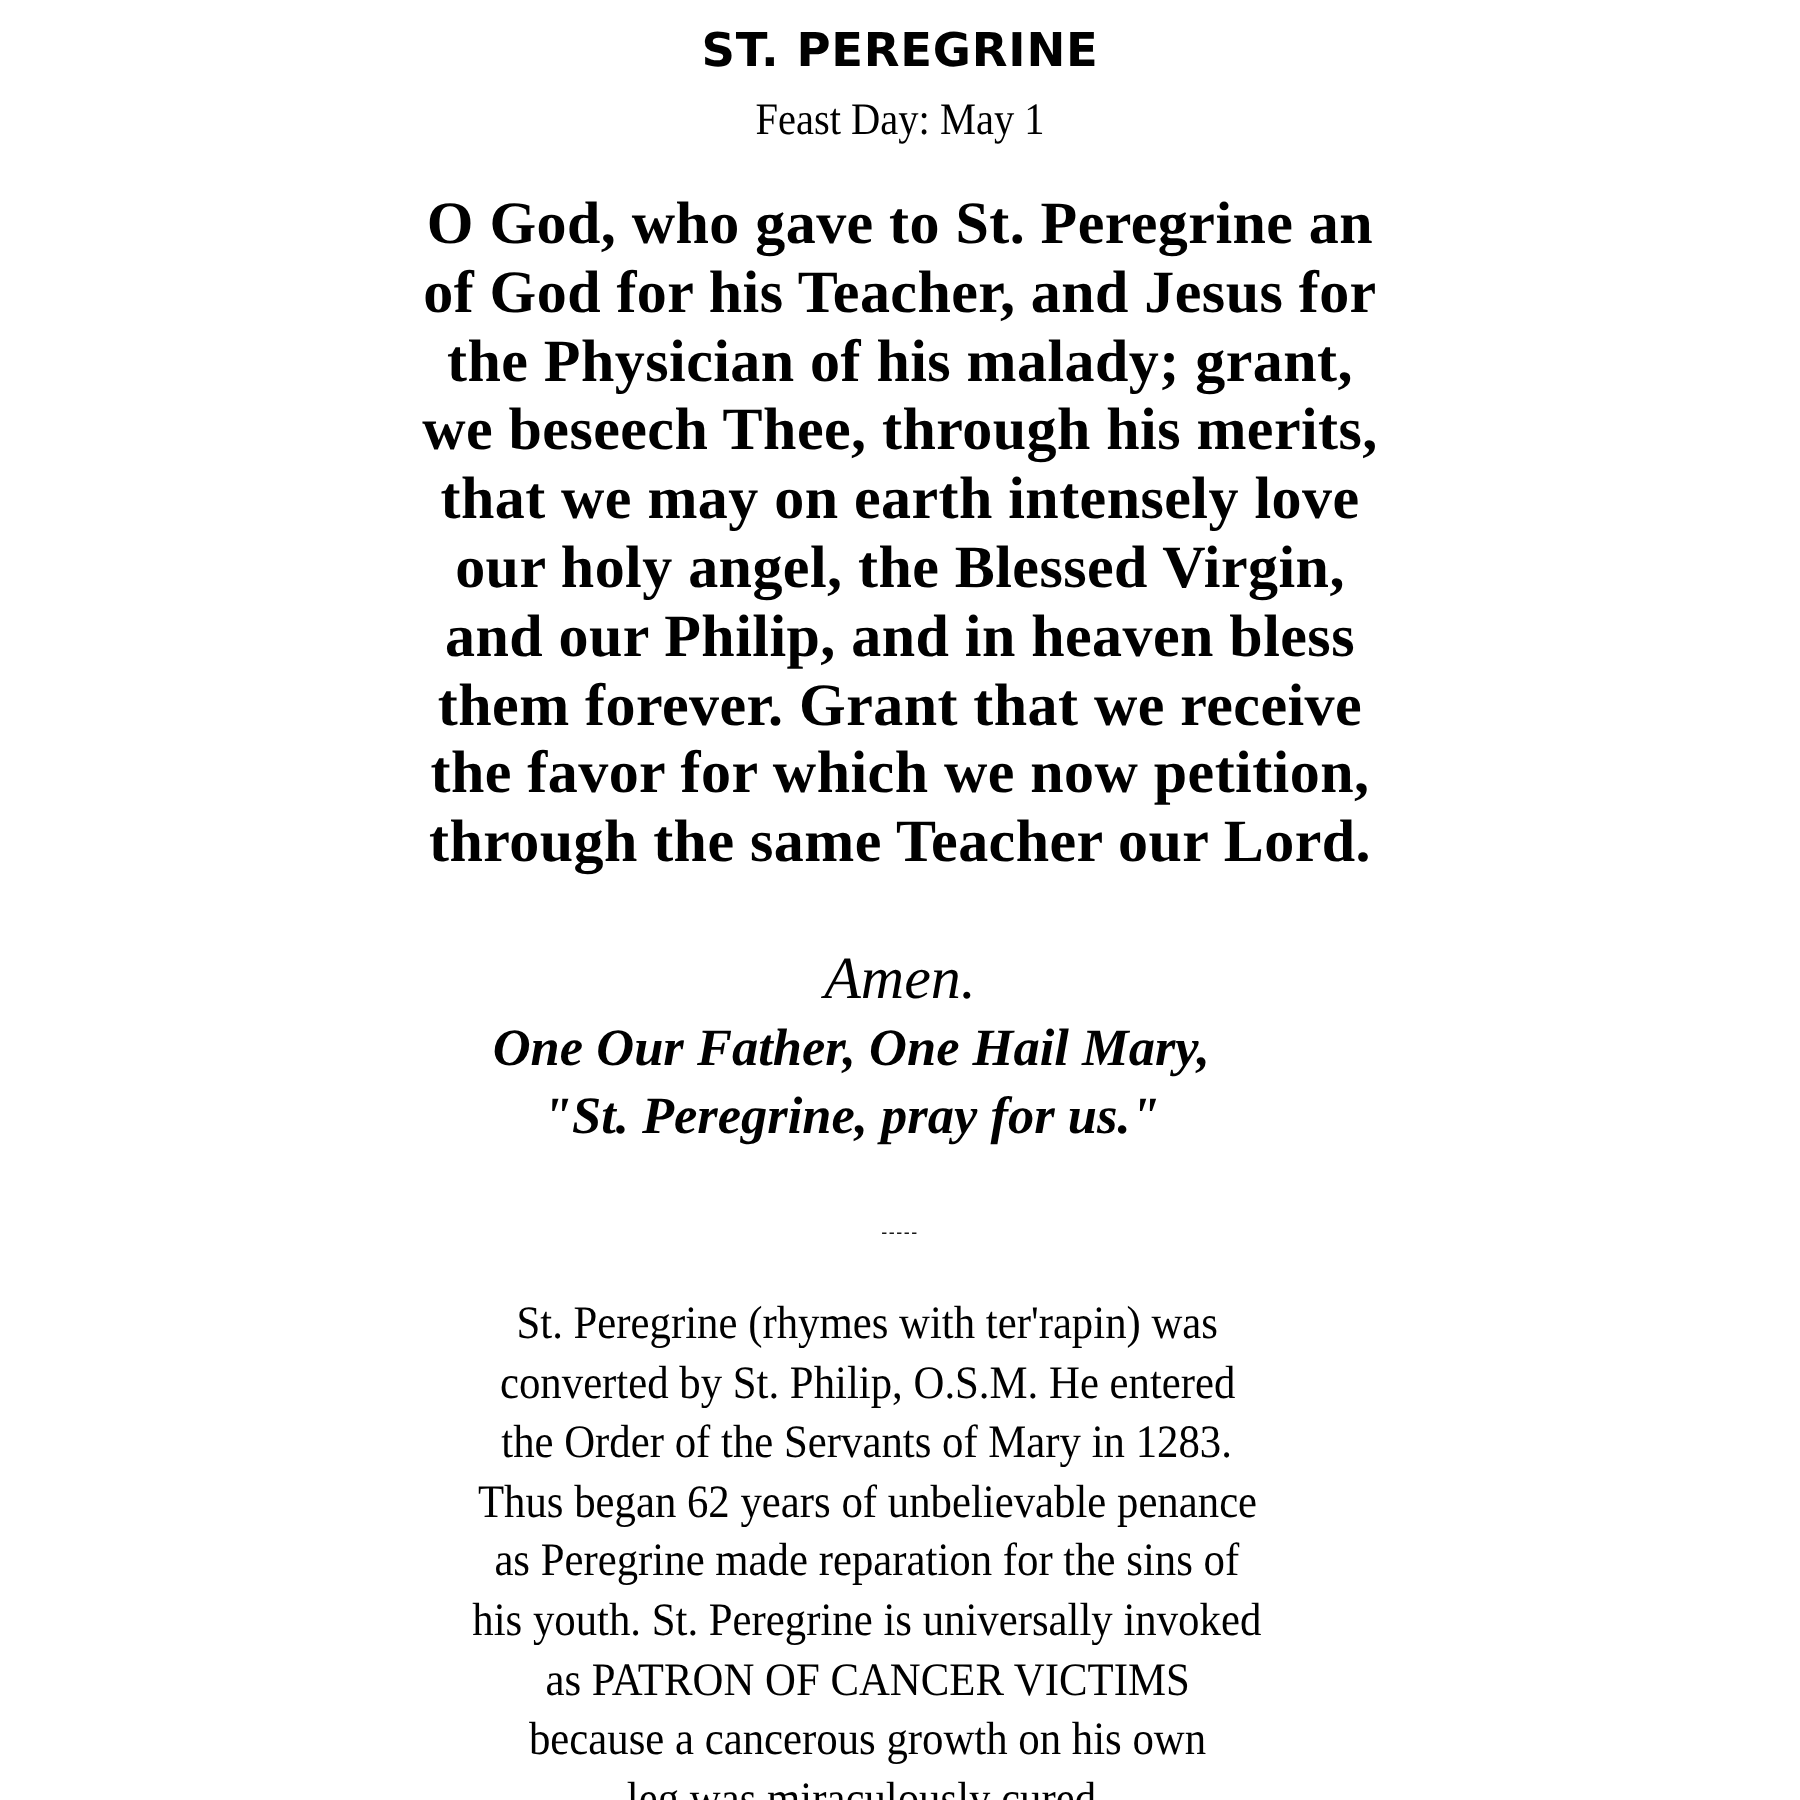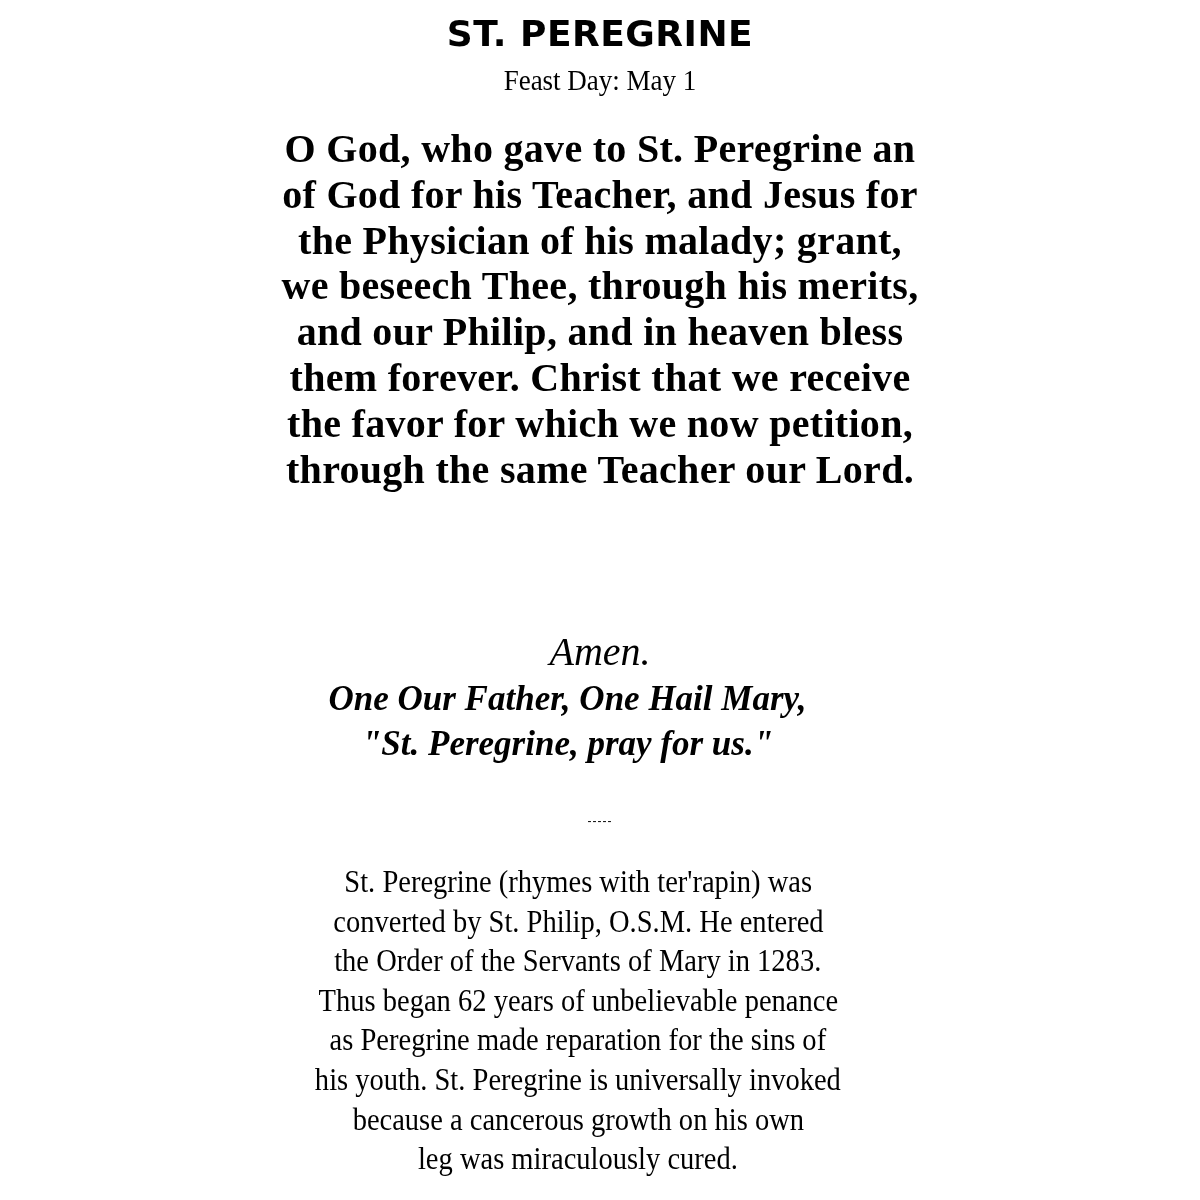--- a/index.html
+++ b/index.html
@@ -1,21 +1,21 @@
 <!DOCTYPE html>
 <html><head>
   <meta charset="utf-8">
   <style>
     html, body { margin: 0; padding: 0; background: #ffffff; }
     body { width: 1200px; height: 1200px; overflow: hidden; color: #000; }
     .card { position: relative; width: 1200px; height: 1200px; text-align: center; }
     .title {
       position: absolute; top: 12px; left: 0; width: 1200px;
       font-family: "DejaVu Sans", sans-serif; font-weight: bold;
-      font-size: 36px; letter-spacing: 0.5px; line-height: 44px;
+      font-size: 31px; letter-spacing: 0.5px; line-height: 44px;
     }
     .feast {
       position: absolute; top: 60px; left: 0; width: 1200px;
       font-family: "Liberation Serif", serif; font-size: 30px; line-height: 40px;
       transform: scaleX(0.9);
     }
     .prayer {
       position: absolute; top: 126px; left: 0; width: 1200px;
       font-family: "Liberation Serif", serif; font-weight: bold;
       font-size: 40px; line-height: 45.8px; letter-spacing: 0.3px;
@@ -47,38 +47,41 @@
 
 <div class="card">
   <div class="title">ST. PEREGRINE</div>
   <div class="feast">Feast Day:  May 1</div>
 
   <div class="prayer">
     <div>O God, who gave to St. Peregrine an</div>
     <div>of God for his Teacher, and Jesus for</div>
     <div>the Physician of his malady;  grant,</div>
     <div>we beseech Thee, through his merits,</div>
+    <div>that we may on earth intensely love</div>
+    <div>our holy angel, the Blessed Virgin,</div>
     <div>and our Philip, and in heaven bless</div>
-    <div>them forever.  Christ that we receive</div>
+    <div>them forever.  Grant that we receive</div>
     <div>the favor for which we now petition,</div>
     <div>through the same Teacher our Lord.</div>
   </div>
 
   <div class="amen">Amen.</div>
 
   <div class="invocation">
     <div>One Our Father, One Hail Mary,</div>
     <div>"St. Peregrine, pray for us."</div>
   </div>
 
   <div class="divider">-----</div>
 
   <div class="bio">
     <div><span class="row">St. Peregrine (rhymes with ter'rapin) was</span></div>
     <div><span class="row">converted by St. Philip, O.S.M.  He entered</span></div>
     <div><span class="row">the Order of the Servants of Mary in 1283.</span></div>
     <div><span class="row">Thus began 62 years of unbelievable penance</span></div>
     <div><span class="row">as Peregrine made reparation for the sins of</span></div>
     <div><span class="row">his youth.  St. Peregrine is universally invoked</span></div>
+    <div><span class="row">as PATRON OF CANCER VICTIMS</span></div>
     <div><span class="row">because a cancerous growth on his own</span></div>
     <div><span class="row">leg was miraculously cured.</span></div>
   </div>
 </div>
 
 </body></html>

